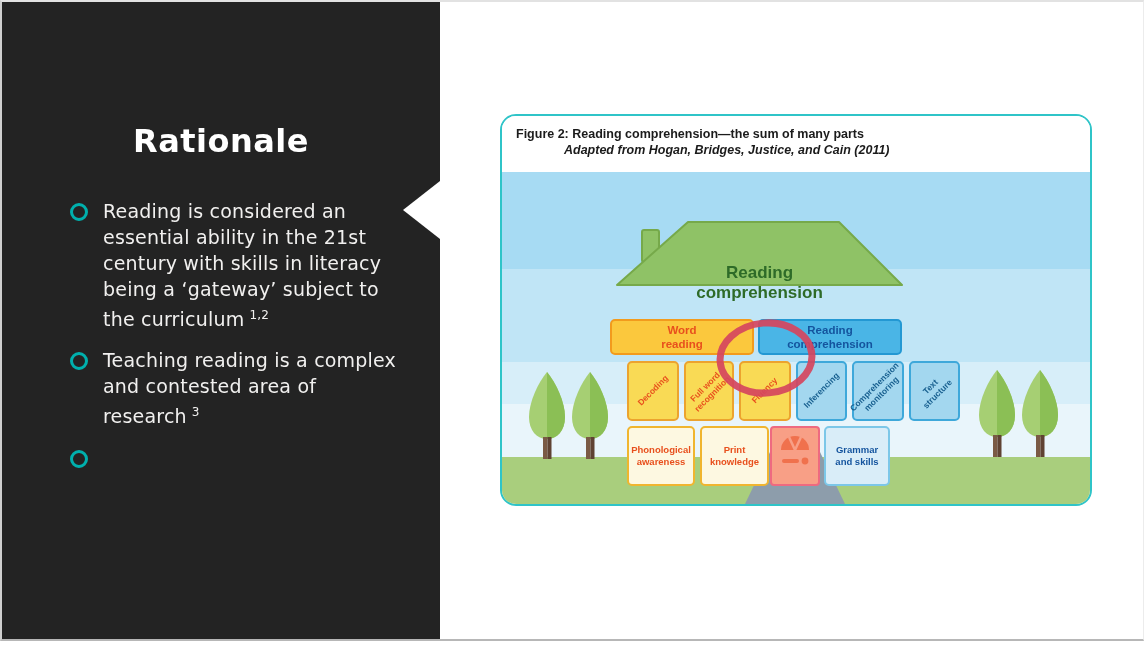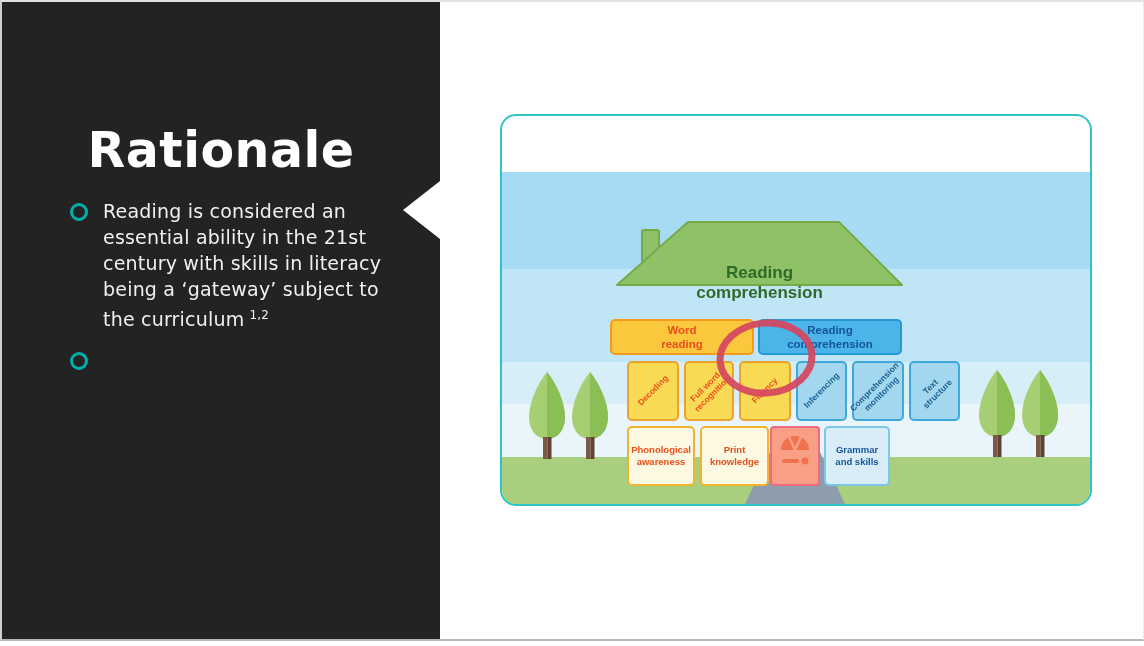--- a/index.html
+++ b/index.html
@@ -7,21 +7,21 @@
        font-family:"DejaVu Sans",sans-serif;}
 
   
   .slide{position:absolute;left:0;top:0;width:1144px;height:641px;background:#ffffff;
          border-top:2px solid #e2e2e2;border-left:2px solid #cfcfcf;border-right:1px solid #ececec;
          border-bottom:2px solid #b7b7b7;box-sizing:border-box;}
 
   
   .dark-panel{position:absolute;left:0;top:0;width:438px;height:637px;background:#232323;}
   .panel-title{position:absolute;left:0;top:120px;width:100%;text-align:center;
-               color:#ffffff;font-size:49px;font-weight:700;letter-spacing:.5px;}
+               color:#ffffff;font-size:32px;font-weight:700;letter-spacing:.5px;}
   .arrow-notch{position:absolute;right:0;top:179px;width:0;height:0;
                border-top:29px solid transparent;border-bottom:29px solid transparent;
                border-right:37px solid #ffffff;}
   .bullets{position:absolute;left:68px;top:196px;width:340px;}
   .bullet{display:flex;gap:15px;margin-bottom:15px;}
   .bullet-marker{flex:0 0 auto;width:12px;height:12px;border:3px solid #00b0ad;
                  border-radius:50%;margin-top:5px;}
   .bullet-text{color:#f1f0ef;font-size:19px;line-height:26px;width:300px;letter-spacing:.2px;}
   .bullet-text sup{font-size:12px;margin-left:5px;}
 
@@ -73,25 +73,33 @@
     <div class="panel-title">Rationale</div>
     <div class="arrow-notch"></div>
 
     <div class="bullets">
       <div class="bullet">
         <span class="bullet-marker"></span>
         <span class="bullet-text"><span>Reading is considered an essential ability in the 21st century with skills in literacy being a ‘gateway’ subject to the curriculum</span><sup>1,2</sup></span>
       </div>
       <div class="bullet">
         <span class="bullet-marker"></span>
+        <span class="bullet-text"><span>Teaching reading is a complex and contested area of research</span><sup>3</sup></span>
+      </div>
+      <div class="bullet">
+        <span class="bullet-marker"></span>
       </div>
     </div>
   </div>
 
   <div class="figure">
+    <div class="fig-header">
+      <div class="fig-title">Figure 2: Reading comprehension—the sum of many parts</div>
+      <div class="fig-subtitle">Adapted from Hogan, Bridges, Justice, and Cain (2011)</div>
+    </div>
 
     <div class="scene">
 
       <div class="band band1"></div>
       <div class="band band2"></div>
       <div class="band band3"></div>
       <div class="band band4"></div>
       <div class="ground"></div>
 
       <svg class="scene-svg" viewBox="0 0 588 332">

